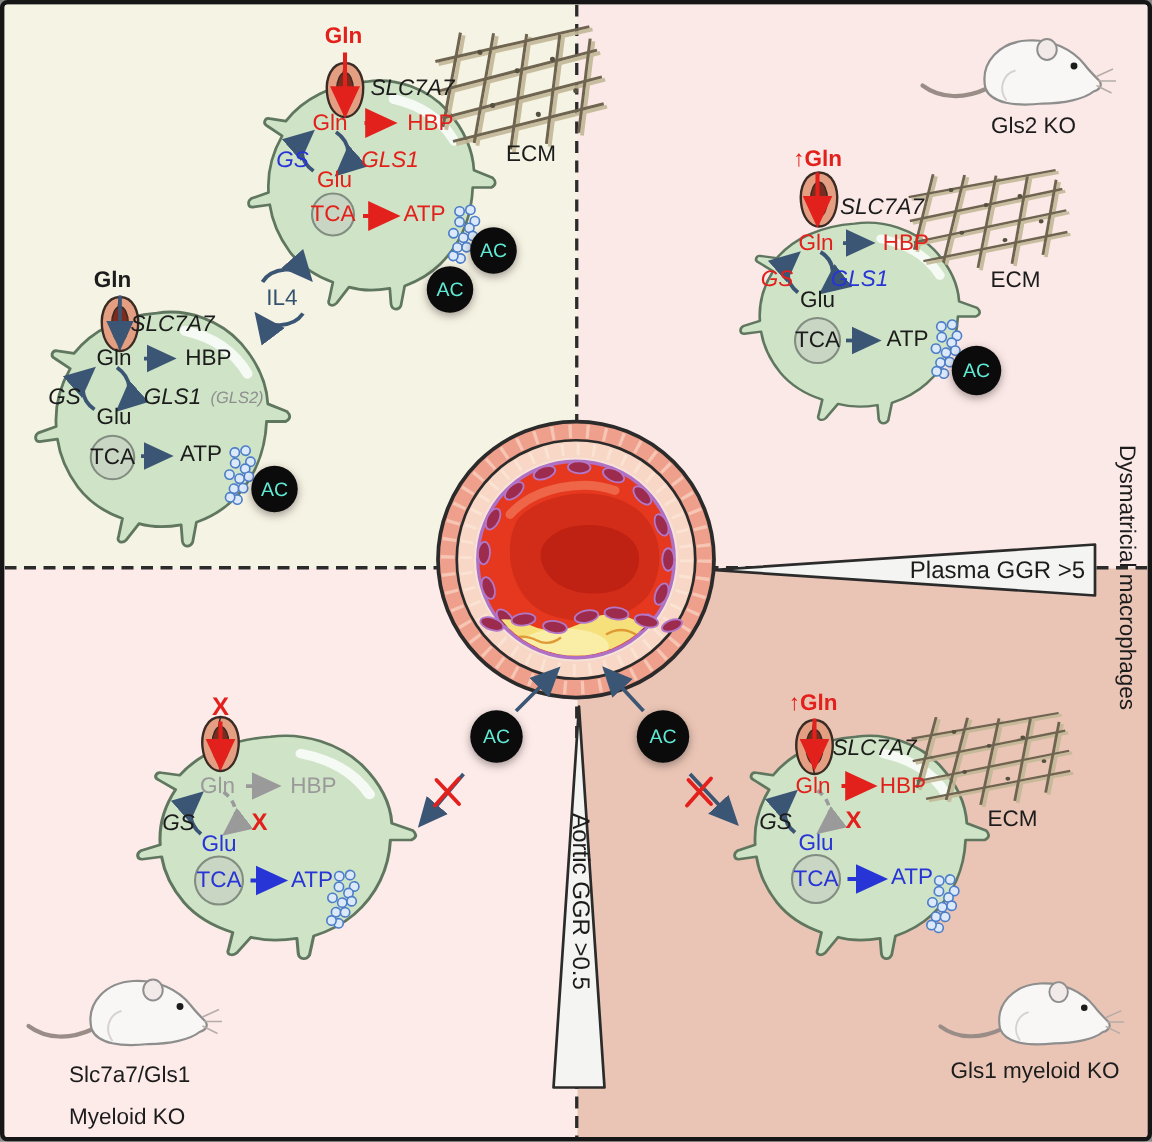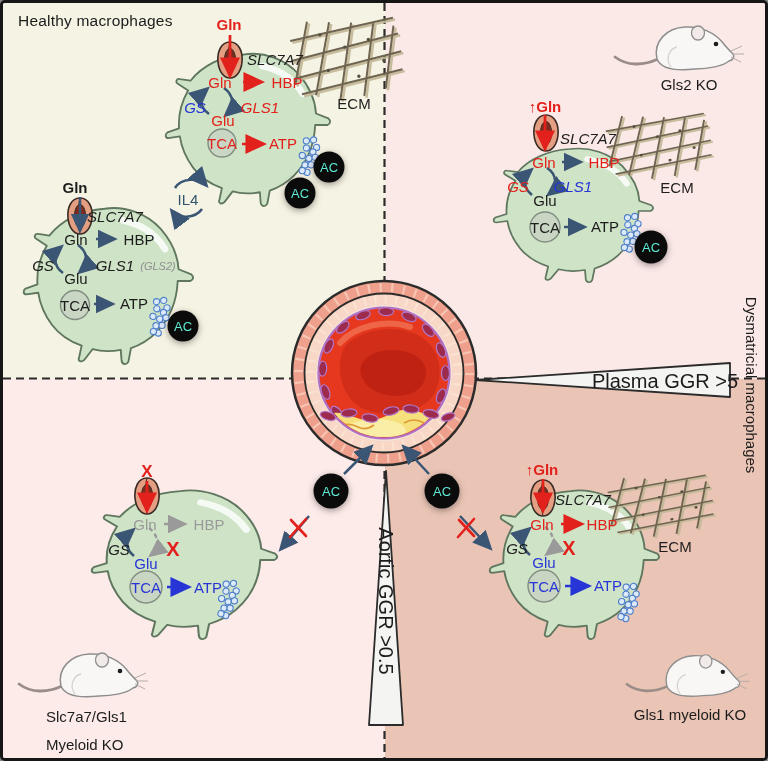--- a/index.html
+++ b/index.html
@@ -14,21 +14,21 @@
   #q-tr{left:382px;top:0;width:380px;height:376px;background:#fbe9e7;}
   #q-bl{left:0;top:376px;width:382px;height:379px;background:#fcebe9;}
   #q-br{left:382px;top:376px;width:380px;height:379px;background:#eac5b5;}
   svg#art{position:absolute;left:0;top:0;}
   .lbl{position:absolute;transform:translate(-50%,-50%);font-size:15px;line-height:1;
        white-space:nowrap;color:#1c1c1c;z-index:30;}
   .left{transform:none;}
   .red{color:#e3211c;} .blue{color:#2735d6;} .navy{color:#33536f;}
   .gray{color:#9a9a9a;} .dimgray{color:#8f8f8f;}
   .it{font-style:italic;} .bold{font-weight:700;} .semi{font-weight:600;}
-  .sz17{font-size:17px;} .sz16{font-size:20px;} .sz11{font-size:11px;}
+  .sz17{font-size:17px;} .sz16{font-size:16px;} .sz11{font-size:11px;}
   .title{font-size:15.5px;font-weight:500;letter-spacing:.2px;}
   .vert{writing-mode:vertical-rl;}
   .ac{position:absolute;transform:translate(-50%,-50%);background:#0b0b0b;border-radius:50%;
       color:#5eead4;display:flex;align-items:center;justify-content:center;font-size:13px;
       z-index:25;box-shadow:0 2px 6px rgba(70,60,60,.5);}
 </style>
 </head>
 <body>
 
 <div id="fig">
@@ -313,21 +313,20 @@
     </g>
   </svg>
 
   <div class="ac" style="left:326px;top:164px;width:31px;height:31px">AC</div>
   <div class="ac" style="left:297px;top:190px;width:31px;height:31px">AC</div>
   <div class="ac" style="left:180px;top:323px;width:31px;height:31px">AC</div>
   <div class="ac" style="left:648px;top:244px;width:33px;height:33px">AC</div>
   <div class="ac" style="left:328px;top:488px;width:35px;height:35px">AC</div>
   <div class="ac" style="left:439px;top:488px;width:35px;height:35px">AC</div>
 
-  <div class="lbl left title" style="left:15px;top:10px">Healthy macrophages</div>
 
   <div class="lbl red semi" style="left:226px;top:21px">Gln</div>
   <div class="lbl it" style="left:272px;top:56px">SLC7A7</div>
   <div class="lbl red" style="left:217px;top:79px">Gln</div>
   <div class="lbl red" style="left:284px;top:79px">HBP</div>
   <div class="lbl blue it" style="left:192px;top:104px">GS</div>
   <div class="lbl red it" style="left:257px;top:104px">GLS1</div>
   <div class="lbl red" style="left:220px;top:117px">Glu</div>
   <div class="lbl red" style="left:219px;top:140px">TCA</div>
   <div class="lbl red" style="left:280px;top:140px">ATP</div>

